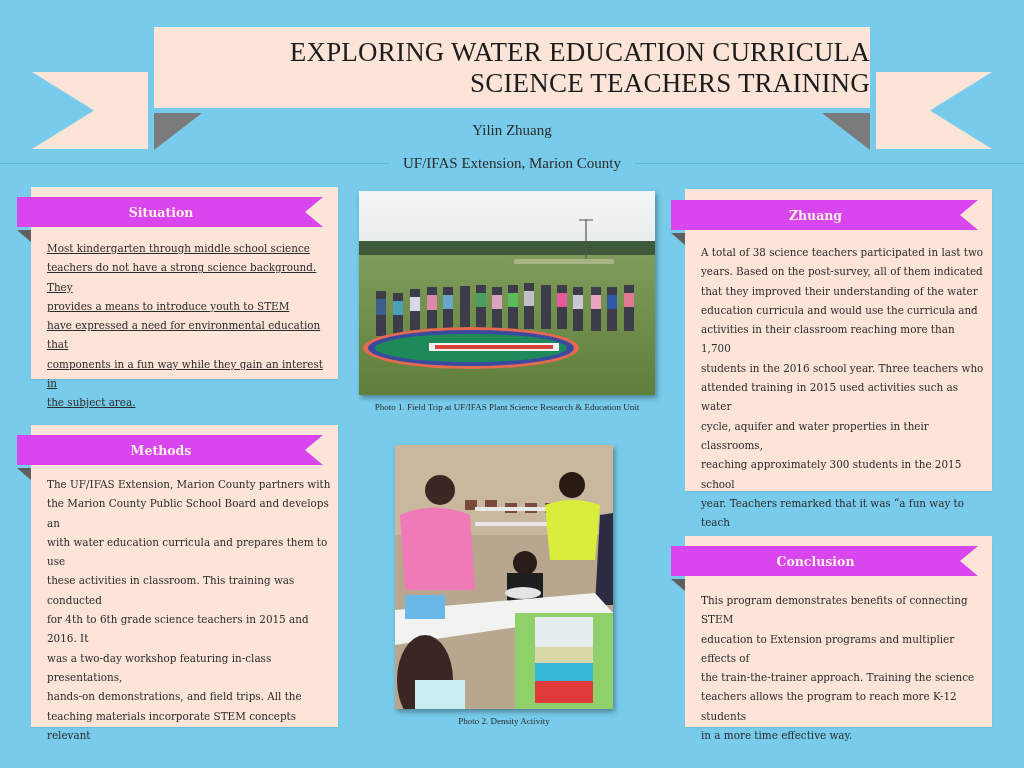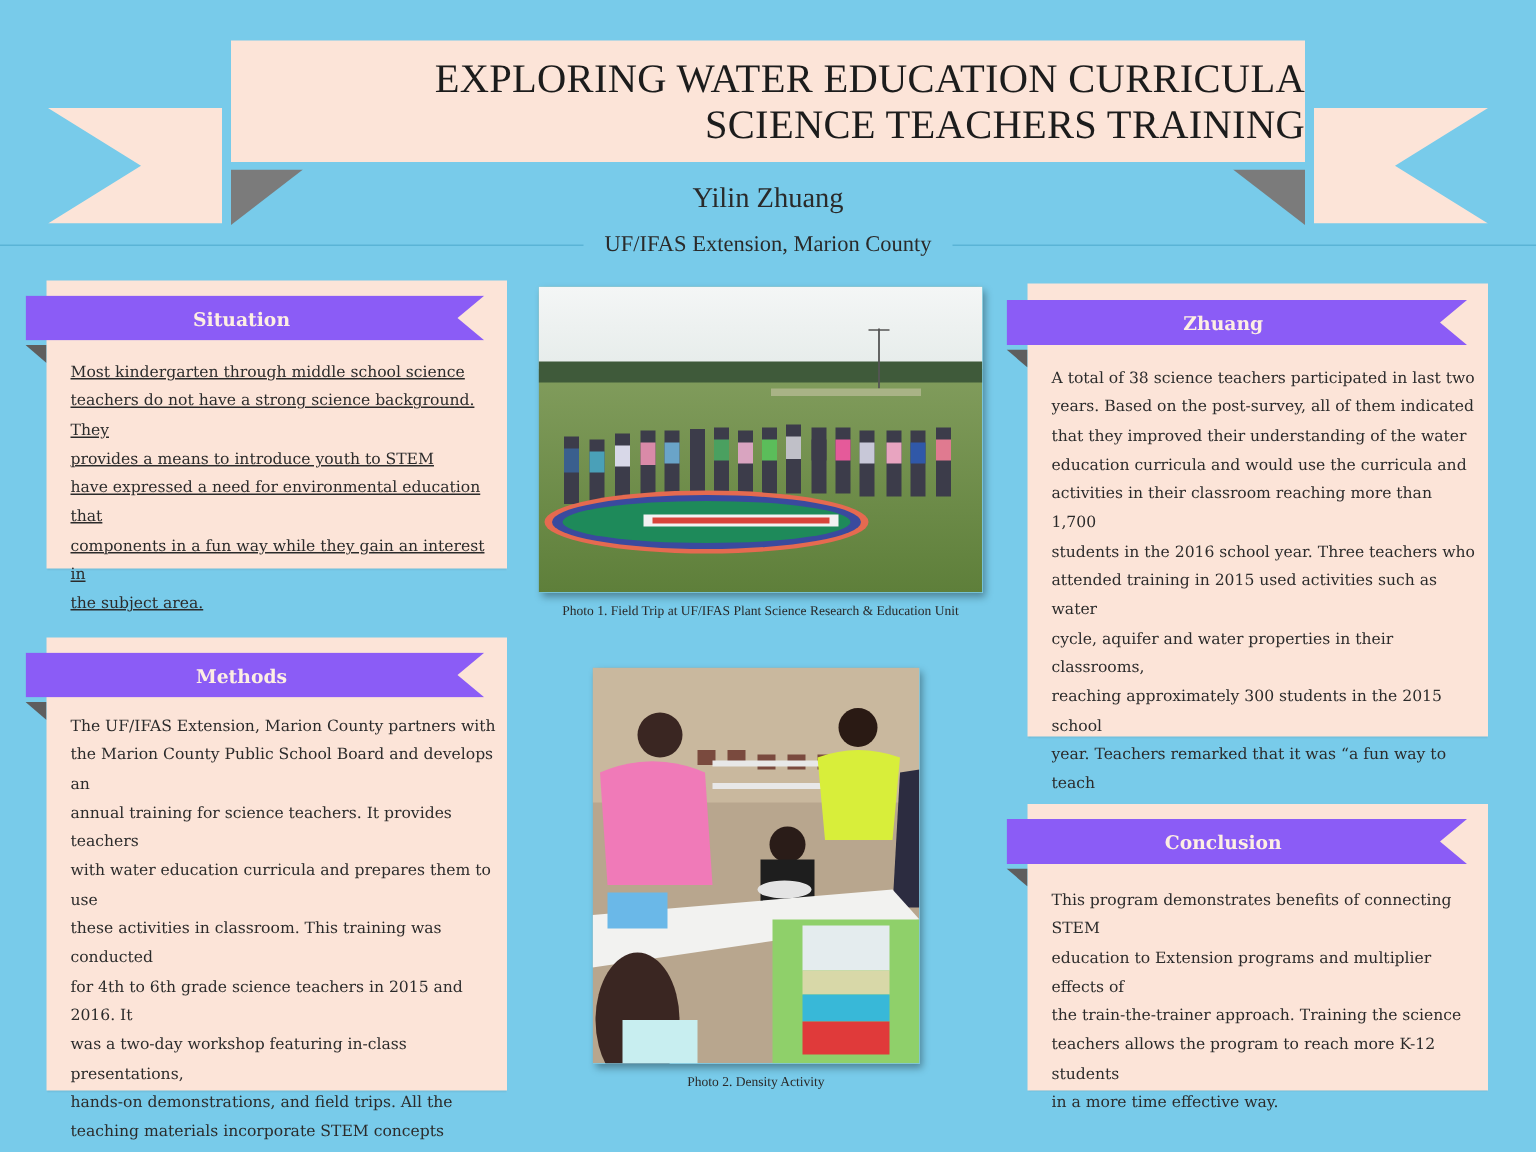--- a/index.html
+++ b/index.html
@@ -25,38 +25,38 @@
   .flag svg, .fold svg { display:block; }
   .flag-left { left:32px; }
   .flag-right { left:876px; }
   .fold { top:113px; width:48px; height:37px; }
   .fold-left { left:154px; }
   .fold-right { left:822px; }
 
   .author {
     left:0; width:1024px; top:122px; text-align:center;
     font-family:"Liberation Serif","DejaVu Serif",serif;
-    font-size:19px; color:#2a2a2a;
+    font-size:15px; color:#2a2a2a;
   }
   .affil-row {
     left:0; width:1024px; top:152px; height:22px;
     display:flex; align-items:center;
   }
   .affil-line { flex:1; height:1px; background:#5ab4d6; }
   .affil {
     padding:0 14px;
     font-family:"Liberation Serif","DejaVu Serif",serif;
     font-size:15px; color:#2a2a2a; white-space:nowrap;
   }
 
   
   .panel { background:#fce4d8; box-shadow:0 1px 1px rgba(0,0,0,0.08); }
   .ribbon {
     position:absolute; height:30px;
-    background:#8b5cf6;
+    background:#d946ef;
     clip-path:polygon(0 0,100% 0,calc(100% - 18px) 50%,100% 100%,0 100%);
     display:flex; align-items:center; justify-content:center;
     padding-right:18px; box-sizing:border-box;
   }
   .ribbon-label {
     font-family:"DejaVu Serif","Liberation Serif",serif;
     font-weight:bold; font-size:12.5px; color:#fdeee3;
   }
   .ribbon-fold {
     position:absolute; width:14px; height:12px;
@@ -134,21 +134,20 @@
   <span class="ribbon-label">Methods</span>
 </div>
 <div class="ribbon-fold" style="left:17px; top:465px;">
   <svg width="14" height="12" viewBox="0 0 14 12">
       <polygon points="0,0 14,0 14,12" fill="#5e5e5e"></polygon>
     </svg>
 </div>
 <div class="panel-text" style="left:47px; top:475px; width:285px;">
   <div>The UF/IFAS Extension, Marion County partners with</div>
   <div>the Marion County Public School Board and develops an</div>
-  <div>annual training for science teachers. It provides teachers</div>
   <div>with water education curricula and prepares them to use</div>
   <div>these activities in classroom. This training was conducted</div>
   <div>for 4th to 6th grade science teachers in 2015 and 2016. It</div>
   <div>was a two-day workshop featuring in-class presentations,</div>
   <div>hands-on demonstrations, and field trips. All the</div>
   <div>teaching materials incorporate STEM concepts relevant</div>
 
 </div>
 
 <div class="abs panel" style="left:685px; top:189px; width:307px; height:302px;"></div>

